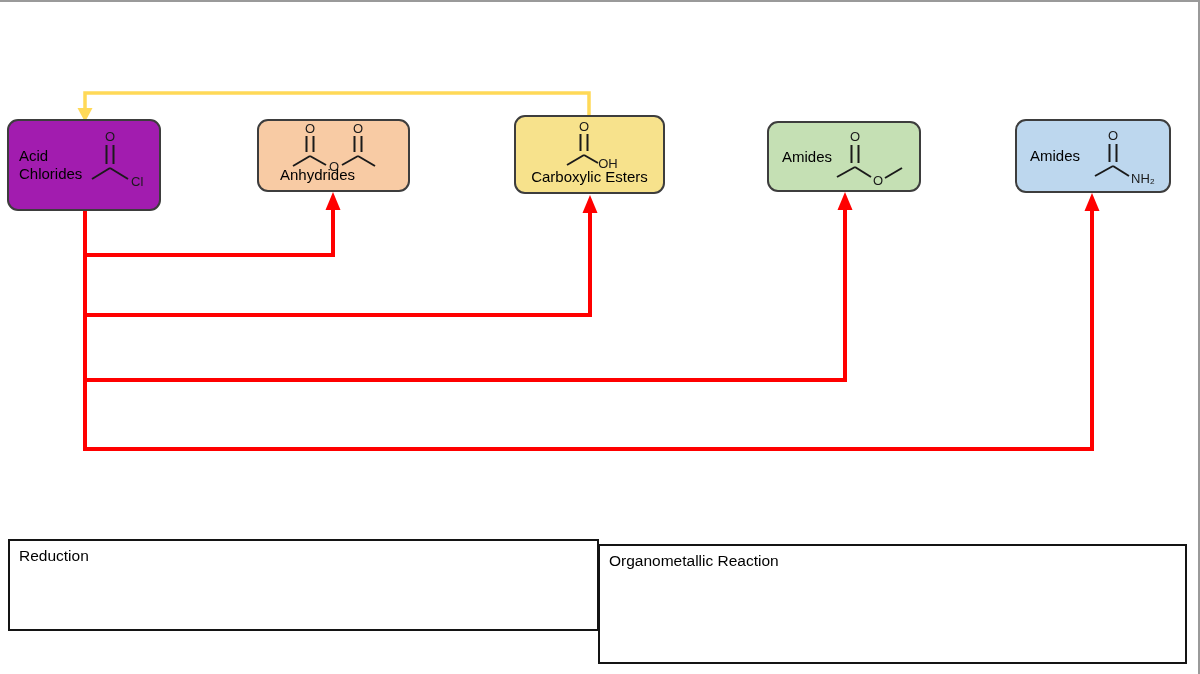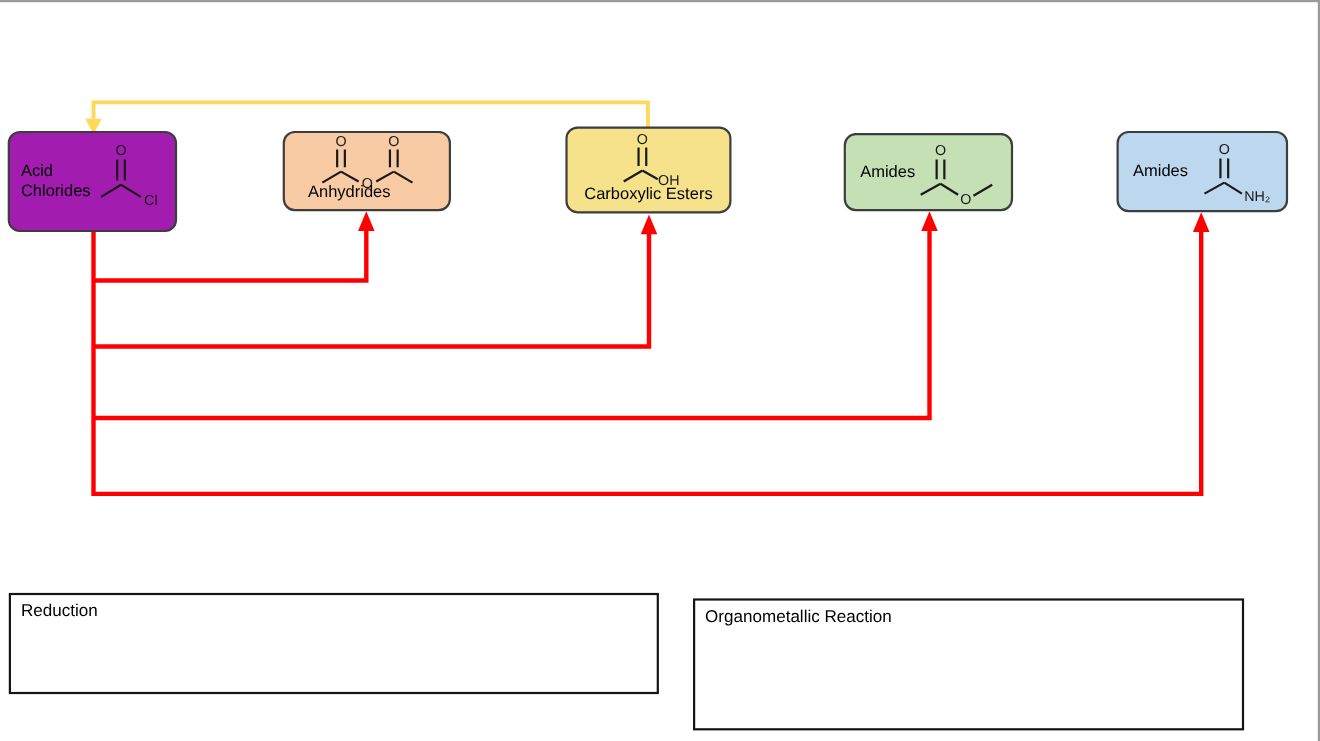--- a/index.html
+++ b/index.html
@@ -117,17 +117,17 @@
       <line x1="33.5" y1="17" x2="33.5" y2="35"></line>
       <path d="M 30 39 L 12 49"></path>
       <path d="M 30 39 L 46 49"></path>
       <text x="60" y="56" text-anchor="middle">NH₂</text>
     </svg>
   </div>
 
   <div class="section-box" style="left:8px; top:537px; width:591px; height:92px;">
     <span class="section-label">Reduction</span>
   </div>
-  <div class="section-box" style="left:598px; top:542px; width:501px; height:120px;margin-left:32px;">
+  <div class="section-box" style="left:598px; top:542px; width:589px; height:120px;">
     <span class="section-label">Organometallic Reaction</span>
   </div>
 
 </div>
 
 </body></html>

